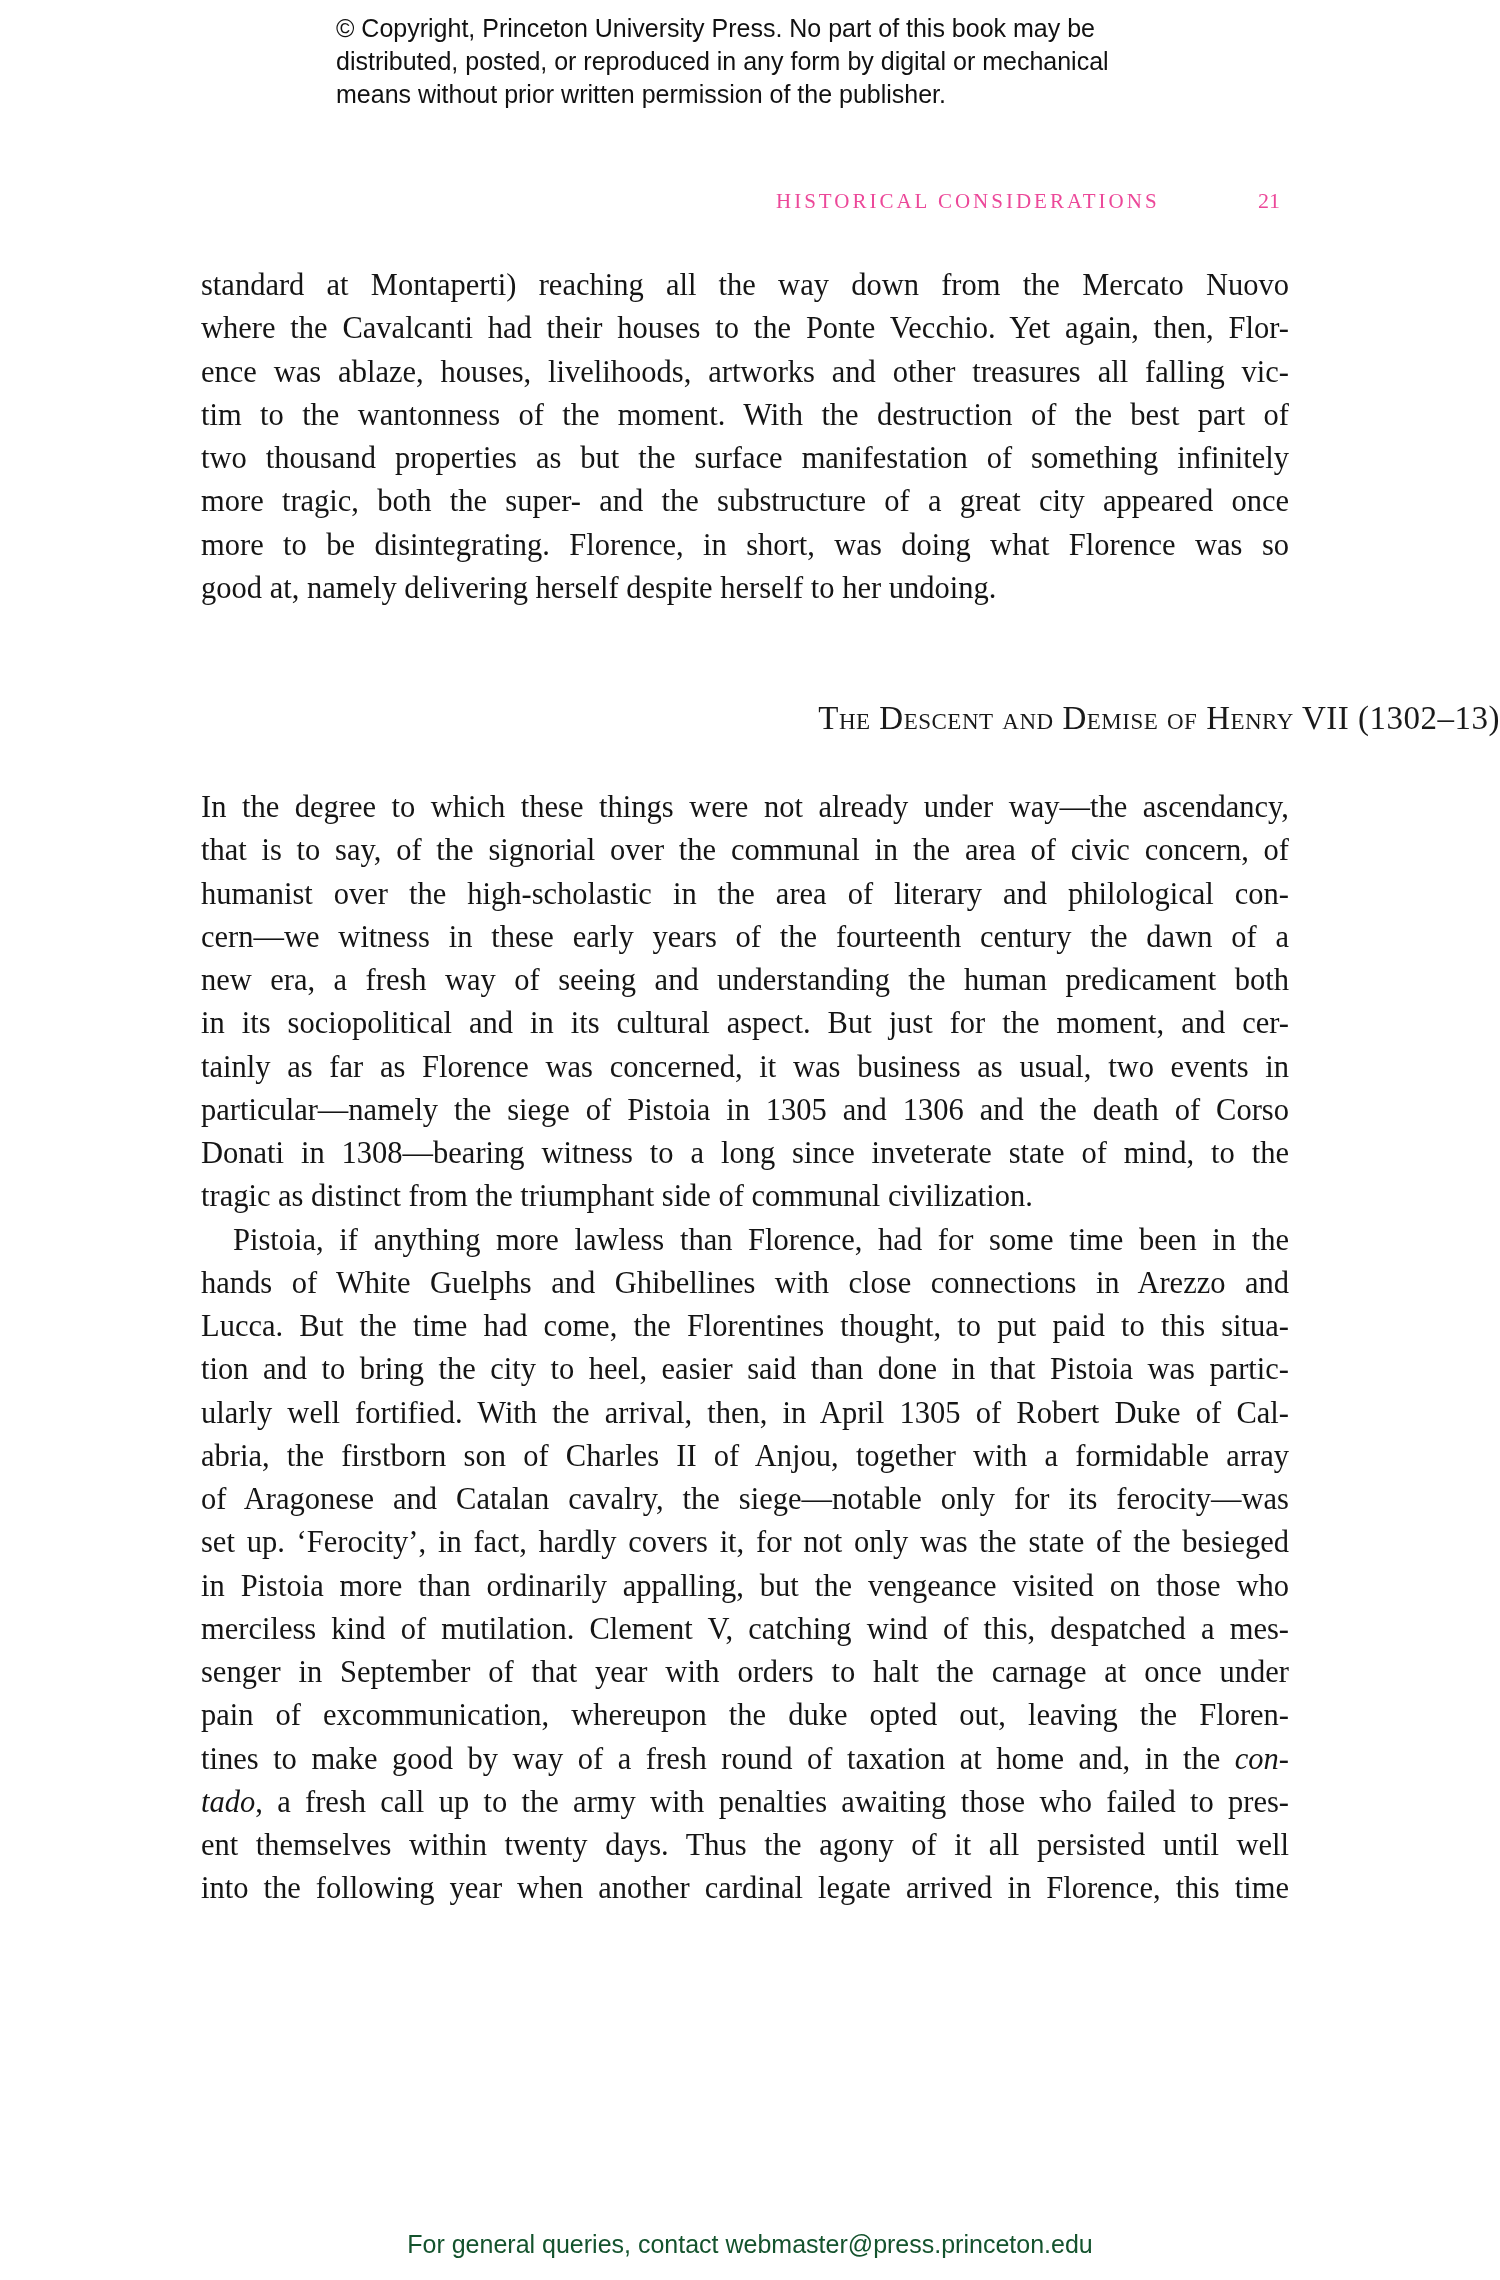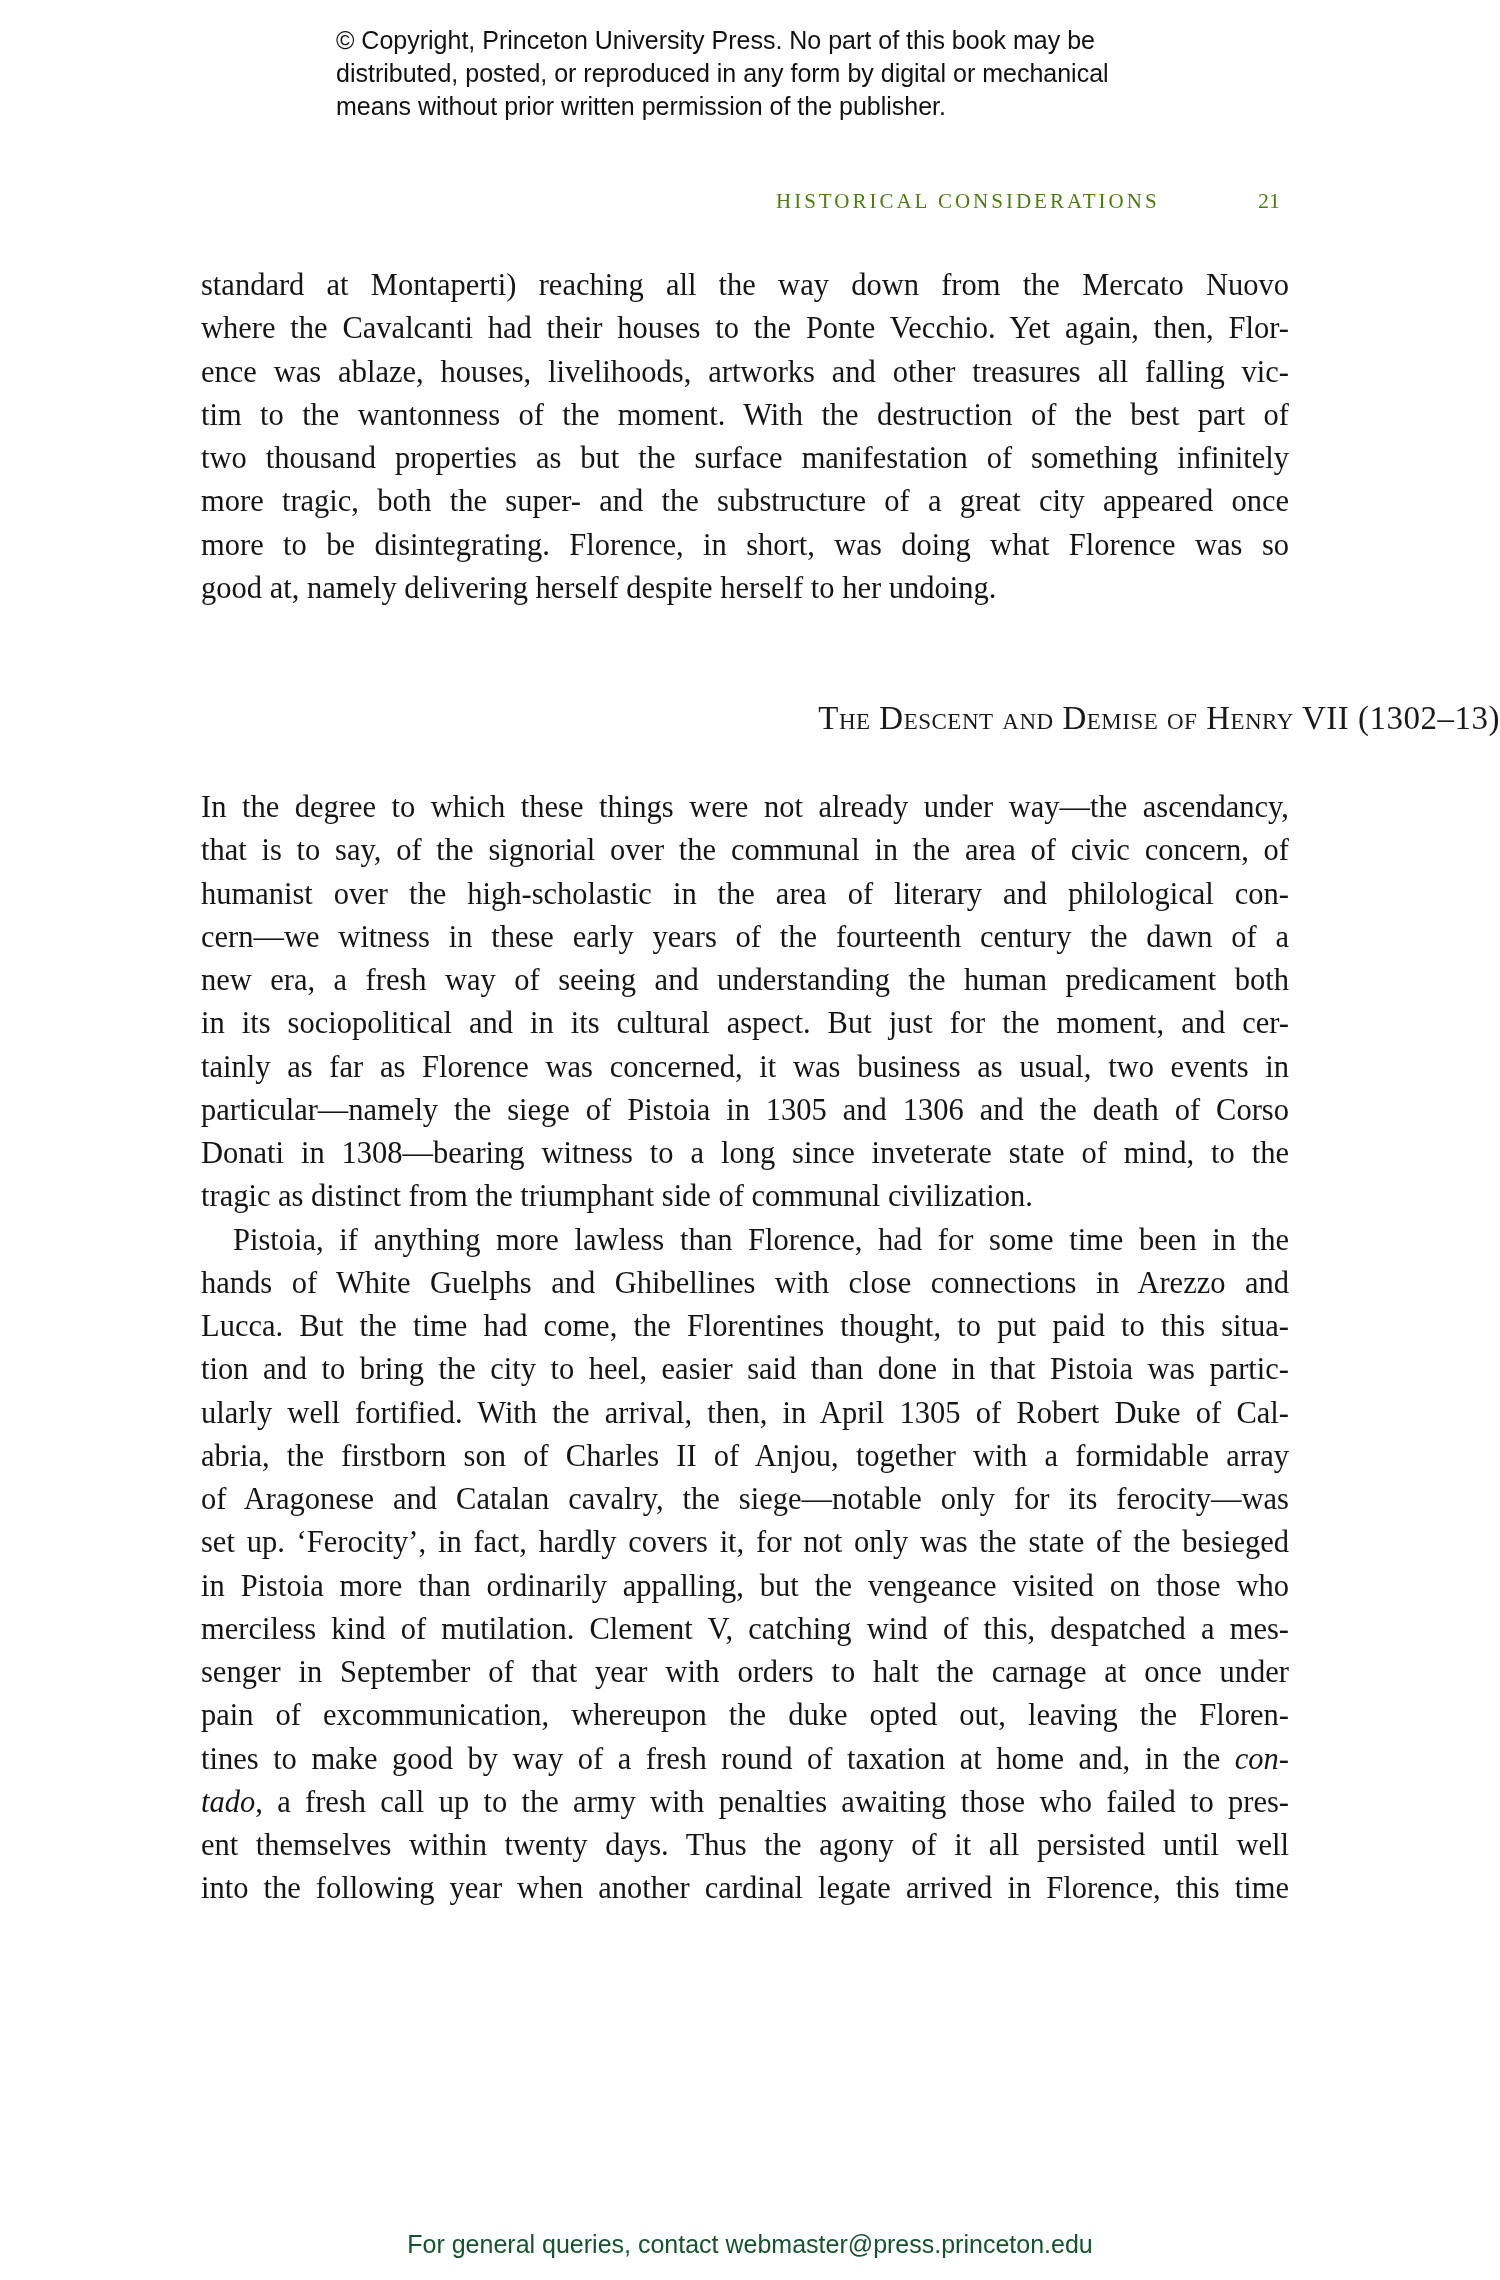--- a/index.html
+++ b/index.html
@@ -1,25 +1,25 @@
 <!DOCTYPE html>
 <html><head>
 <meta charset="utf-8">
 <style>
   html, body { margin: 0; padding: 0; background: #ffffff; }
   body { width: 1500px; height: 2280px; position: relative; overflow: hidden; color: #1a1a1a; }
   .copyright {
-    position: absolute; left: 336px; top: 24px; width: 860px;
+    position: absolute; left: 336px; top: 12px; width: 860px;
     font-family: "Liberation Sans", sans-serif; font-size: 25px; line-height: 33px; color: #111;
   }
   .copyright .cl { display: block; white-space: nowrap; }
   .running-head {
     position: absolute; left: 776px; top: 188px; width: 504px;
     font-family: "Liberation Serif", serif; font-size: 21px; letter-spacing: 3px;
-    color: #4d7c0f; display: flex; justify-content: space-between; align-items: baseline;
+    color: #ec4899; display: flex; justify-content: space-between; align-items: baseline;
   }
   .running-head .num { letter-spacing: 0; font-size: 22px; }
   .body-text {
     position: absolute; left: 201px; width: 1088px;
     font-family: "Liberation Serif", serif; font-size: 30.5px; line-height: 43.25px; color: #151515;
   }
   .body-text .ln {
     display: block; text-align: justify; text-align-last: justify; white-space: nowrap; overflow: visible;
     height: 43.25px;
   }

